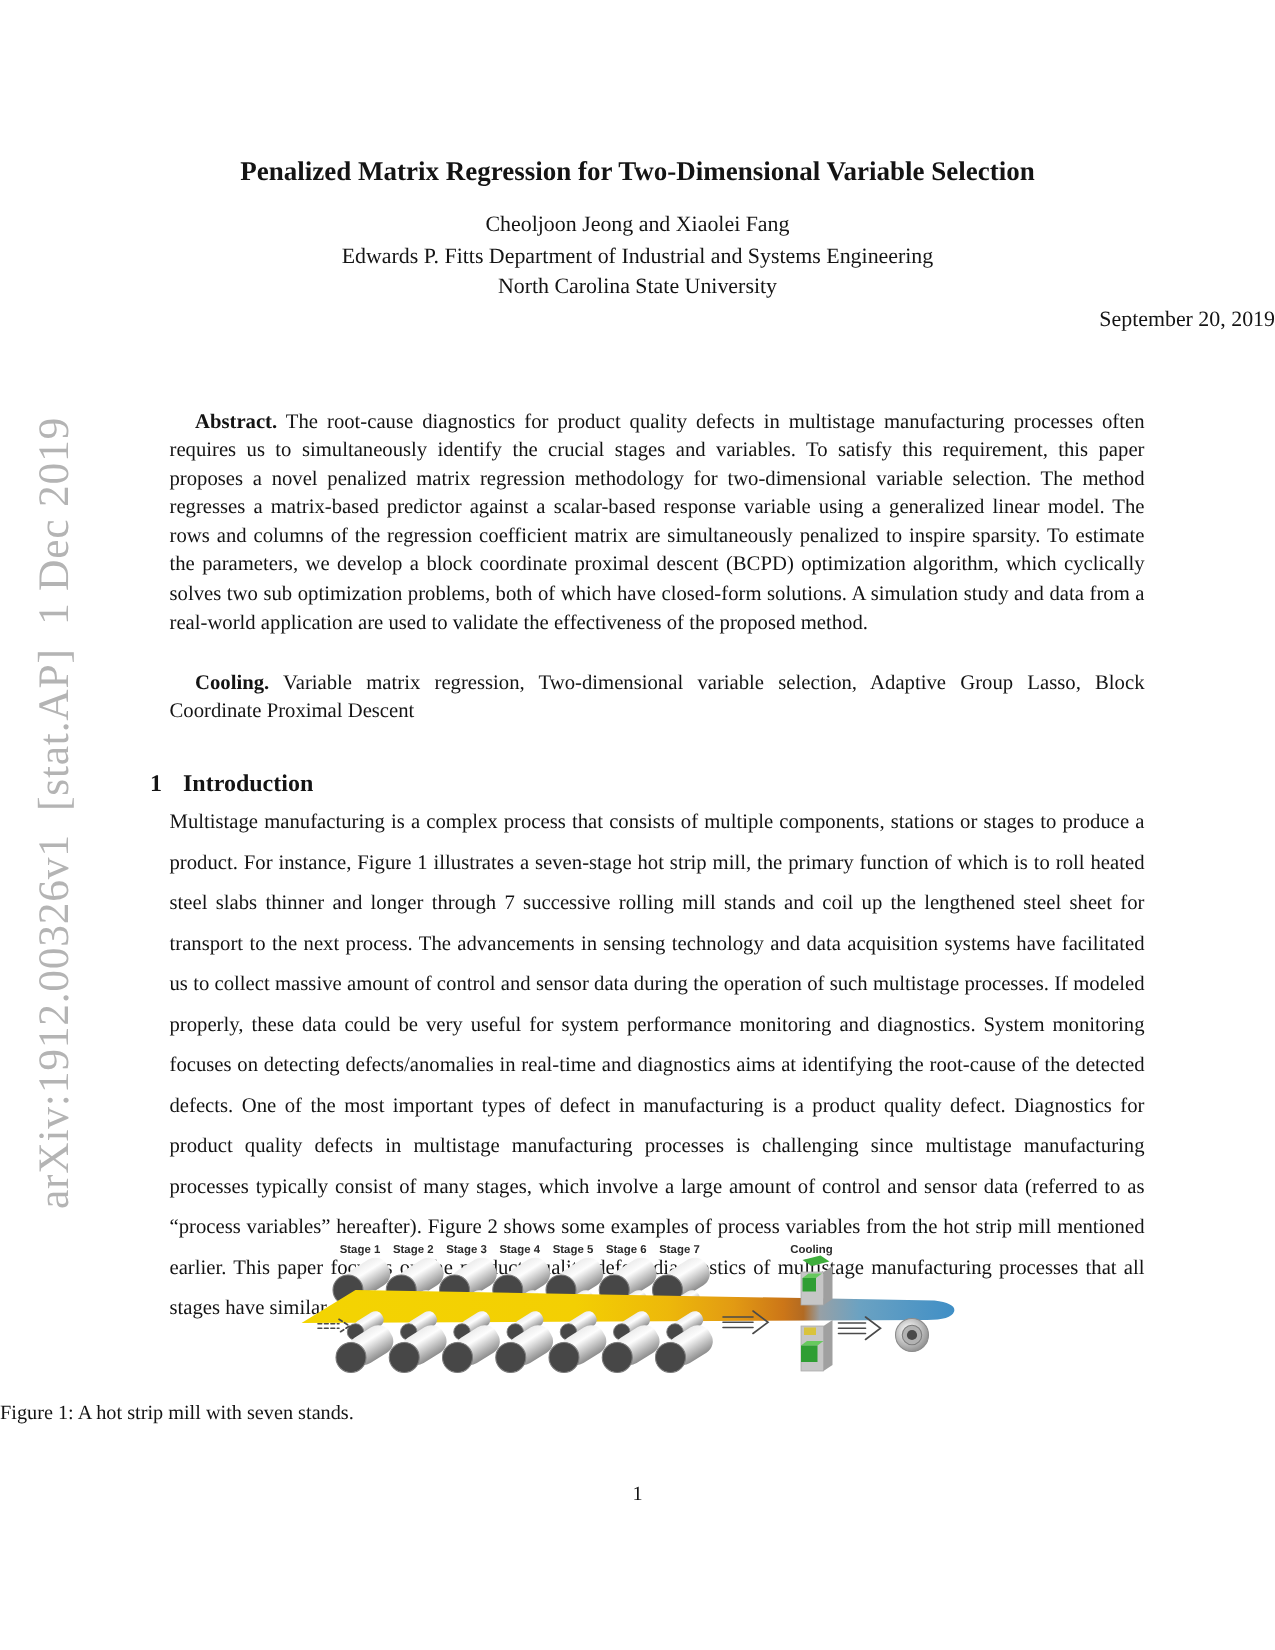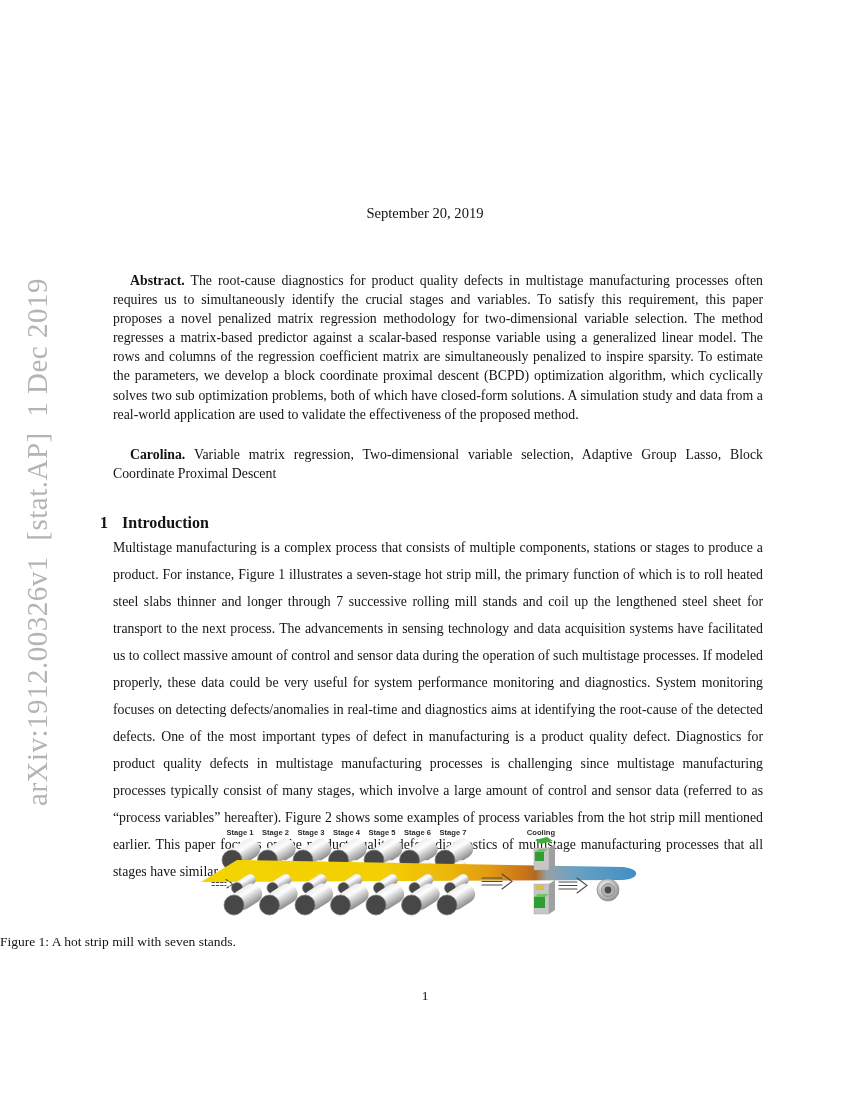--- a/index.html
+++ b/index.html
@@ -9,46 +9,52 @@
     margin:0 auto;box-shadow:0 0 6px rgba(0,0,0,.25);
   }
   .abs{position:absolute;}
   .watermark{
     position:absolute;left:37px;top:542px;
     transform:translate(-50%,-50%) rotate(-90deg);
     font-size:29px;color:#b4b4b4;white-space:pre;letter-spacing:.5px;
   }
   .title{top:92px;left:0;width:850px;text-align:center;font-size:18px;font-weight:bold;}
   .authorblock{top:140px;left:0;width:850px;text-align:center;font-size:14.6px;line-height:20.5px;}
-  .date{top:205px;left:0;width:850px;text-align:center;font-size:14.6px;}
+  .date{top:205px;left:0;width:850px;text-align:right;font-size:14.6px;}
   .para{left:100px;width:650px;font-size:13.8px;text-align:justify;margin:13px;}
   .abstract{top:258px;line-height:19.1px;text-indent:17px;}
   .keywords{top:432px;line-height:19.1px;text-indent:17px;}
   .sechead{top:501px;left:100px;font-size:16px;font-weight:bold;}
   .sechead .secnum{margin-right:14px;}
   .bodytext{top:521px;line-height:27px;}
   .figurewrap{top:818px;left:199px;width:450px;height:112px;}
   .caption{top:934px;left:0;width:788px;text-align:left;font-size:13.5px;}
   .pagenum{top:988px;left:0;width:850px;text-align:center;font-size:13.5px;}
   .stagelbl{font-family:"Liberation Sans",sans-serif;font-size:7.6px;font-weight:bold;fill:#2b2b2b;}
 </style>
 </head>
 <body>
 
 <div class="page">
 
   <div class="watermark">arXiv:1912.00326v1  [stat.AP]  1 Dec 2019</div>
 
+  <h1 class="abs title">Penalized Matrix Regression for Two-Dimensional Variable Selection</h1>
 
+  <div class="abs authorblock">
+    <div>Cheoljoon Jeong and Xiaolei Fang</div>
+    <div>Edwards P. Fitts Department of Industrial and Systems Engineering</div>
+    <div>North Carolina State University</div>
+  </div>
 
   <div class="abs date">September 20, 2019</div>
 
   <p class="abs para abstract"><b>Abstract.</b> <span>The root-cause diagnostics for product quality defects in multistage manufacturing processes often requires us to simultaneously identify the crucial stages and variables. To satisfy this requirement, this paper proposes a novel penalized matrix regression methodology for two-dimensional variable selection. The method regresses a matrix-based predictor against a scalar-based response variable using a generalized linear model. The rows and columns of the regression coefficient matrix are simultaneously penalized to inspire sparsity. To estimate the parameters, we develop a block coordinate proximal descent (BCPD) optimization algorithm, which cyclically solves two sub optimization problems, both of which have closed-form solutions. A simulation study and data from a real-world application are used to validate the effectiveness of the proposed method.</span></p>
 
-  <p class="abs para keywords"><b>Carolina.</b> <span>Variable matrix regression, Two-dimensional variable selection, Adaptive Group Lasso, Block Coordinate Proximal Descent</span></p>
+  <p class="abs para keywords"><b>Cooling.</b> <span>Variable matrix regression, Two-dimensional variable selection, Adaptive Group Lasso, Block Coordinate Proximal Descent</span></p>
 
   <h2 class="abs sechead"><span class="secnum">1</span><span>Introduction</span></h2>
 
   <p class="abs para bodytext">Multistage manufacturing is a complex process that consists of multiple components, stations or stages to produce a product. For instance, Figure 1 illustrates a seven-stage hot strip mill, the primary function of which is to roll heated steel slabs thinner and longer through 7 successive rolling mill stands and coil up the lengthened steel sheet for transport to the next process. The advancements in sensing technology and data acquisition systems have facilitated us to collect massive amount of control and sensor data during the operation of such multistage processes. If modeled properly, these data could be very useful for system performance monitoring and diagnostics. System monitoring focuses on detecting defects/anomalies in real-time and diagnostics aims at identifying the root-cause of the detected defects. One of the most important types of defect in manufacturing is a product quality defect. Diagnostics for product quality defects in multistage manufacturing processes is challenging since multistage manufacturing processes typically consist of many stages, which involve a large amount of control and sensor data (referred to as “process variables” hereafter). Figure 2 shows some examples of process variables from the hot strip mill mentioned earlier. This paper focuses on the product quality defect diagnostics of multistage manufacturing processes that all stages have similar operations, such as the one illustrated in Figure 1.</p>
 
   <div class="abs figurewrap">
     <svg width="450" height="112" viewBox="0 0 450 112">
       <defs>
         <linearGradient id="cylG" x1="0" y1="0" x2="0" y2="1">
           <stop offset="0" stop-color="#ededed"></stop>

